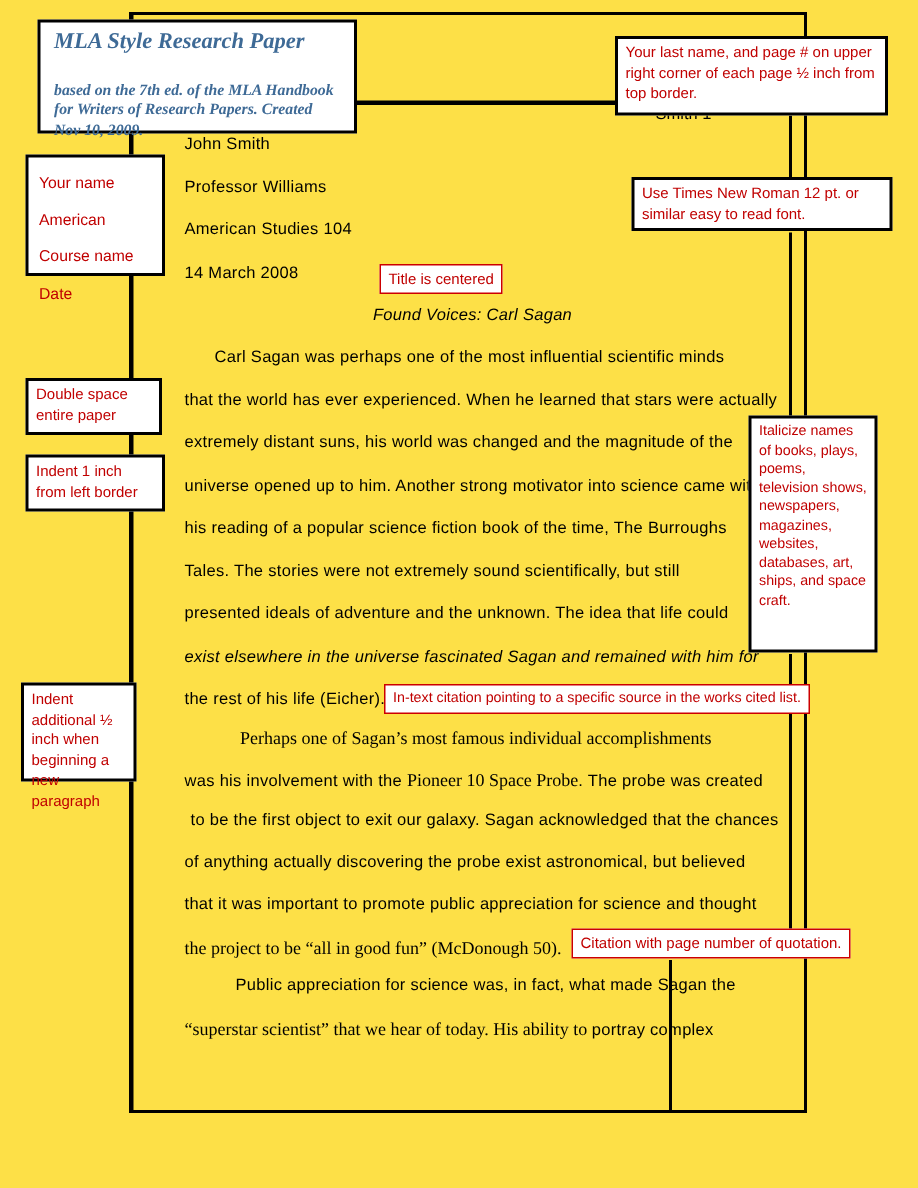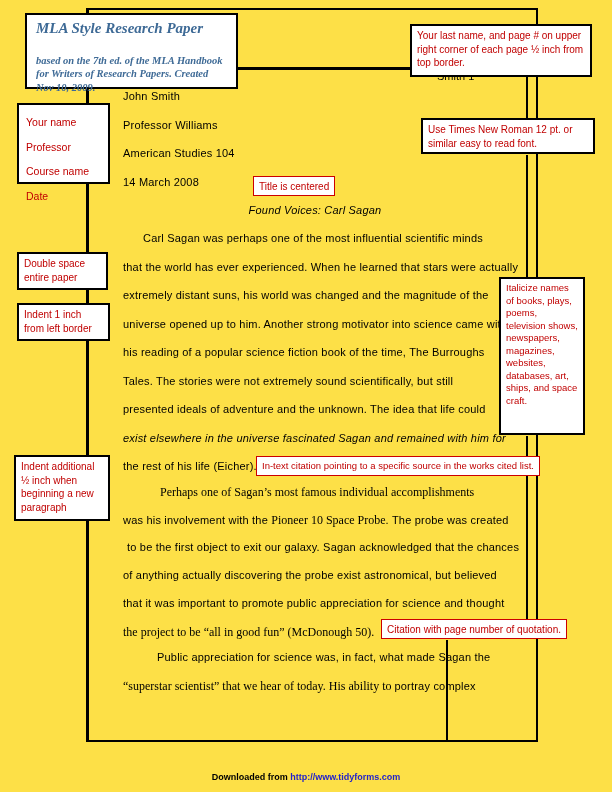--- a/index.html
+++ b/index.html
@@ -48,28 +48,28 @@
   <div class="vline" style="left:446px;top:640px;width:2px;height:100px;"></div>
 
   <div class="bluebox">
     <div class="t1">MLA Style Research Paper</div>
     <div class="t2">based on the 7th ed. of the MLA Handbook for Writers of Research Papers. Created Nov 10, 2009.</div>
   </div>
 
   <div class="box" style="left:17px;top:103px;width:93px;height:81px;padding-top:5px;padding-left:7px;">
     <div>
         <div class="author-label">Your name</div>
-        <div class="author-label">Professor</div>
+        <div class="author-label">American</div>
         <div class="author-label">Course name</div>
         <div class="author-label">Date</div>
       </div>
   </div>
   <div class="box" style="left:17px;top:252px;width:91px;height:38px;">Double space entire paper</div>
   <div class="box" style="left:17px;top:303px;width:93px;height:38px;">Indent 1 inch from left border</div>
-  <div class="box" style="left:14px;top:455px;width:96px;height:66px;">Indent additional ½ inch when beginning a new paragraph</div>
+  <div class="box" style="left:14px;top:455px;width:77px;height:66px;">Indent additional ½ inch when beginning a new paragraph</div>
 
   <div class="box" style="left:410px;top:24px;width:182px;height:53px;">Your last name, and page # on upper right corner of each page ½ inch from top border.</div>
   <div class="box" style="left:421px;top:118px;width:174px;height:36px;">Use Times New Roman 12 pt. or similar easy to read font.</div>
   <div class="box" style="left:499px;top:277px;width:86px;height:158px;font-size:9.5px;line-height:1.32;">Italicize names of books, plays, poems, television shows, newspapers, magazines, websites, databases, art, ships, and space craft.</div>
 
   <div class="box redborder" style="left:253px;top:176px;height:20px;">Title is centered</div>
   <div class="box redborder" style="left:256px;top:456px;height:20px;font-size:9.5px;">In-text citation pointing to a specific source in the works cited list.</div>
   <div class="box redborder" style="left:381px;top:619px;height:20px;">Citation with page number of quotation.</div>
 
   <div class="pagenum">Smith 1</div>
@@ -91,15 +91,14 @@
       <div class="line serif" style="top: 485px; left: 160px;"><span>Perhaps one of Sagan’s most famous individual accomplishments</span></div>
       <div class="line" style="top: 512.9px; left: 123px;"><span>was his involvement with the </span><span class="it serif">Pioneer 10 Space Probe</span><span>. The probe was created</span></div>
       <div class="line" style="top: 540.8px; left: 127px;"><span>to be the first object to exit our galaxy. Sagan acknowledged that the chances</span></div>
       <div class="line" style="top: 568.7px; left: 123px;"><span>of anything actually discovering the probe exist astronomical, but believed</span></div>
       <div class="line" style="top: 596.6px; left: 123px;"><span>that it was important to promote public appreciation for science and thought</span></div>
       <div class="line serif" style="top: 624.5px; left: 123px;"><span>the project to be “all in good fun” (McDonough 50).</span></div>
       <div class="line" style="top: 651px; left: 157px;"><span>Public appreciation for science was, in fact, what made Sagan the</span></div>
       <div class="line" style="top: 679px; left: 123px;"><span class="serif">“superstar scientist” that we hear of today. His ability to </span><span>portray complex</span></div>
     </div>
 
-  <div class="footer"><span>Downloaded from </span><span class="url">http://www.tidyforms.com</span></div>
 
 </div>
 
 </body></html>

